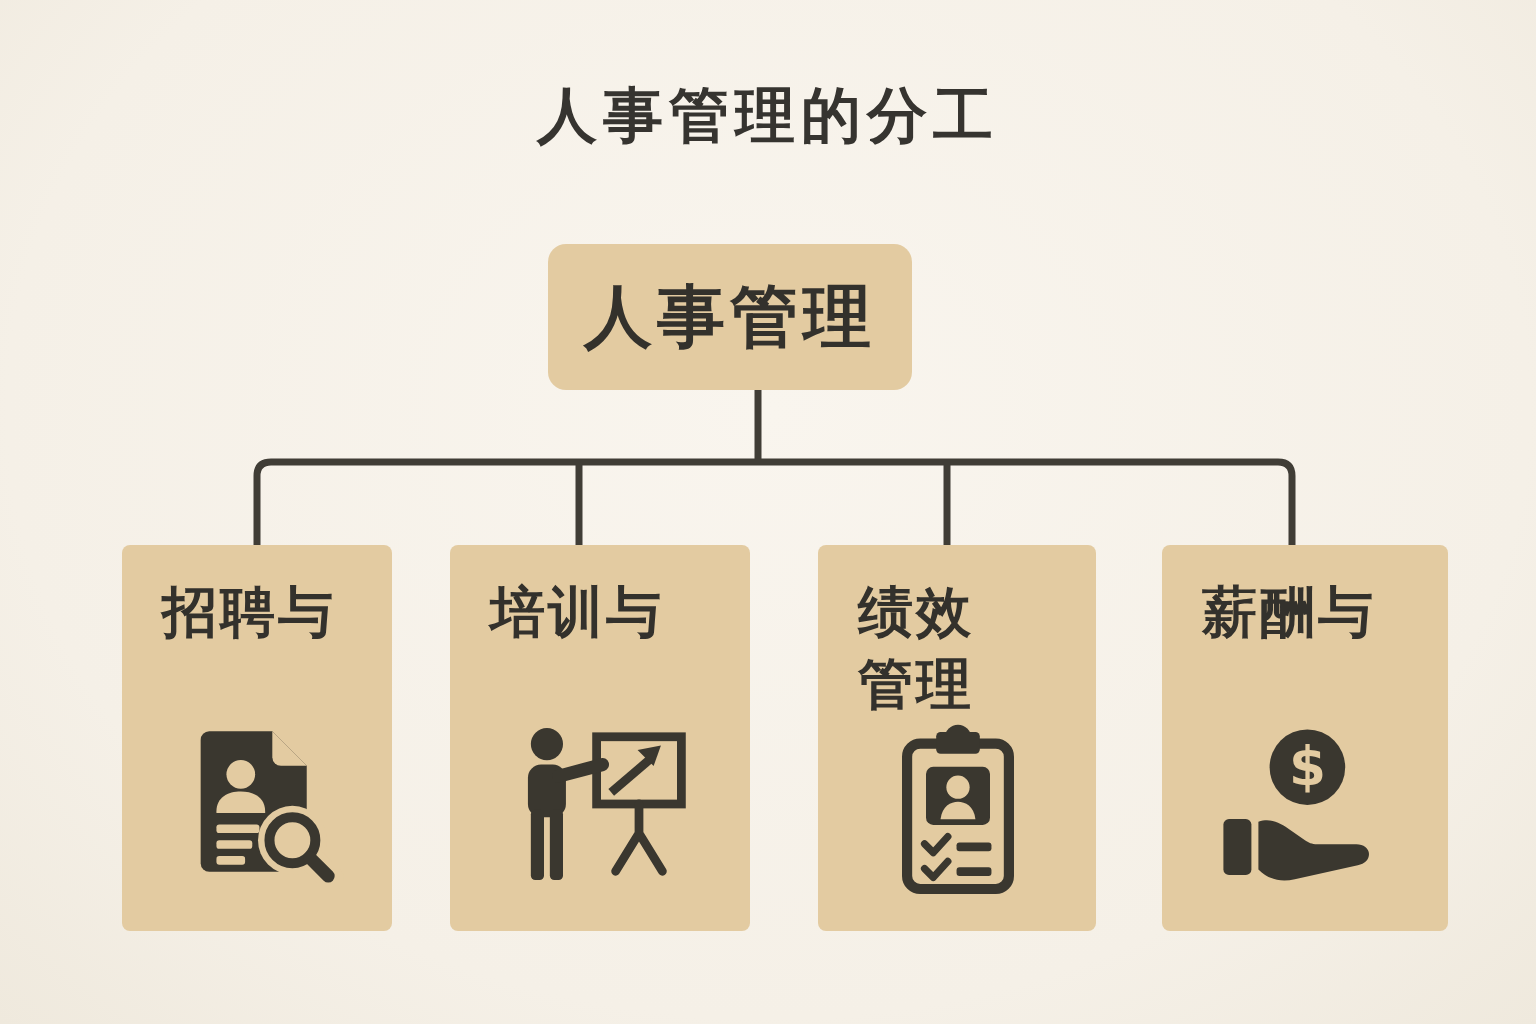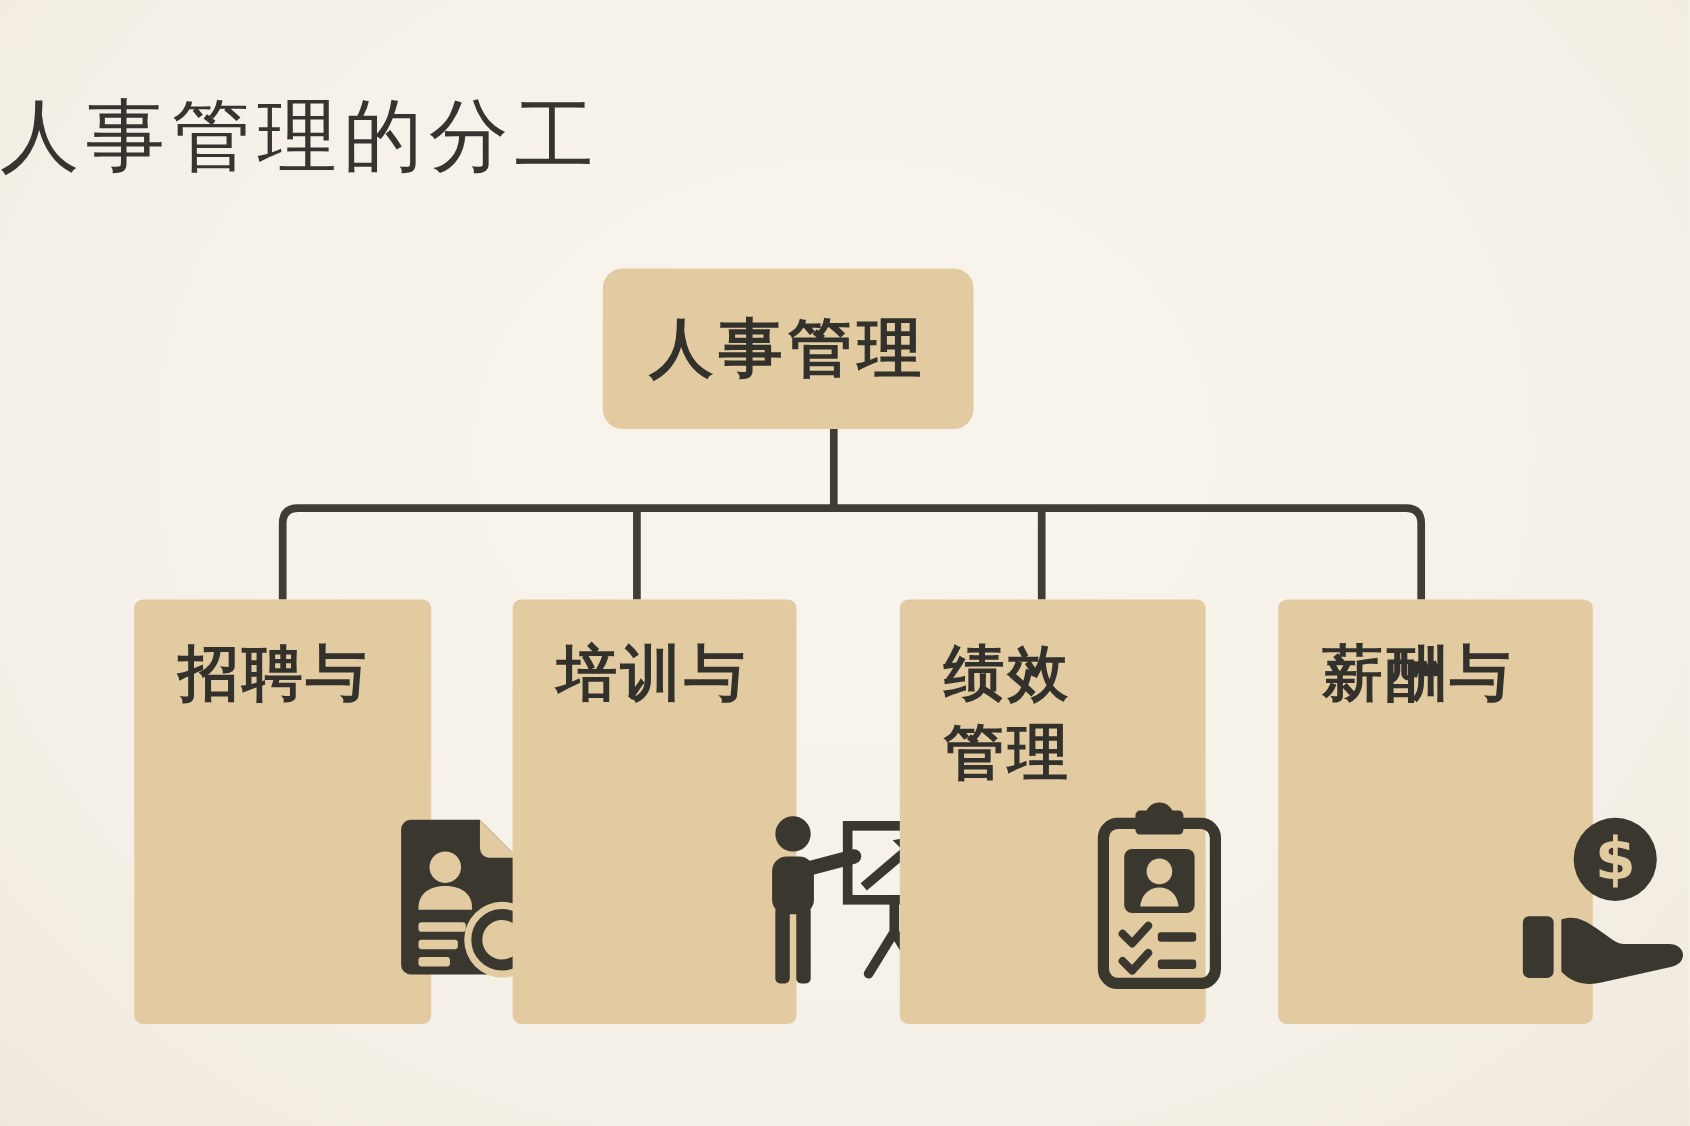--- a/index.html
+++ b/index.html
@@ -13,36 +13,37 @@
   body{
     font-family:"DejaVu Sans","Liberation Sans",sans-serif;
     background:var(--bg);
   }
   .stage{
     position:relative;width:1536px;height:1024px;
     background:radial-gradient(ellipse at 50% 40%, #f9f5ee 0%, #f5f0e7 70%, #efe9dd 100%);
   }
   .title{
     position:absolute;top:76px;left:0;width:100%;
-    font-size:72px;font-weight:400;color:var(--ink);
+    text-align:center;
+    font-size:60px;font-weight:700;color:var(--ink);
     letter-spacing:6px;
   }
   .connector{position:absolute;top:0;left:0;}
   .connector path{stroke:var(--line);stroke-width:7;fill:none;}
   .node-root{
-    position:absolute;left:548px;top:244px;width:337px;height:146px;
+    position:absolute;left:548px;top:244px;width:364px;height:146px;
     background:var(--node);border-radius:18px;
     display:flex;align-items:center;justify-content:center;
-    font-size:58px;font-weight:700;color:#33312c;letter-spacing:5px;
+    font-size:68px;font-weight:700;color:#33312c;letter-spacing:5px;
   }
   .card{
     position:absolute;top:545px;height:386px;
     background:var(--node);border-radius:8px;
-    display:flex;flex-direction:row;
-    padding:32px 38px 28px 40px;
+    display:flex;flex-direction:column;
+    padding:32px 38px 42px 40px;
   }
   .card-label{display:flex;flex-direction:column;}
   .lbl-line{
     font-size:55px;font-weight:700;color:#33312c;
     line-height:1.3;letter-spacing:3px;white-space:nowrap;
   }
   .card-icon{
     margin-top:auto;
     display:flex;justify-content:center;align-items:flex-end;
   }
@@ -83,21 +84,21 @@
         <rect class="ic-bg" x="31" y="86" width="25" height="6" rx="2"></rect>
         <rect class="ic-bg" x="31" y="97" width="20" height="6" rx="2"></rect>
         <circle class="ic-bg" cx="84" cy="86" r="24"></circle>
         <line x1="98" y1="100" x2="111" y2="113" stroke="#e3cba1" stroke-width="18" stroke-linecap="round"></line>
         <circle cx="84" cy="86" r="16" fill="#e3cba1" stroke="#3a372f" stroke-width="7"></circle>
         <line x1="96" y1="98" x2="109" y2="111" stroke="#3a372f" stroke-width="9" stroke-linecap="round"></line>
       </svg>
     </div>
   </div>
 
-  <div class="card" style="left:466px;width:258px">
+  <div class="card" style="left:450px;width:300px">
     <div class="card-label">
       <span class="lbl-line">培训与</span>
     </div>
     <div class="card-icon">
       <svg width="190" height="170" viewBox="0 0 130 116">
         <rect class="ic-stroke" x="62" y="12" width="58" height="46" stroke-width="6"></rect>
         <path class="ic-stroke" d="M72 50 L99 27" stroke-width="6"></path>
         <path class="ic-fill" d="M106 18 l-16 3 l11 11 z"></path>
         <path class="ic-stroke" d="M91 58 v20 M91 78 l-16 26 M91 78 l16 26" stroke-width="6" stroke-linecap="round"></path>
         <circle class="ic-fill" cx="28" cy="17" r="11"></circle>

